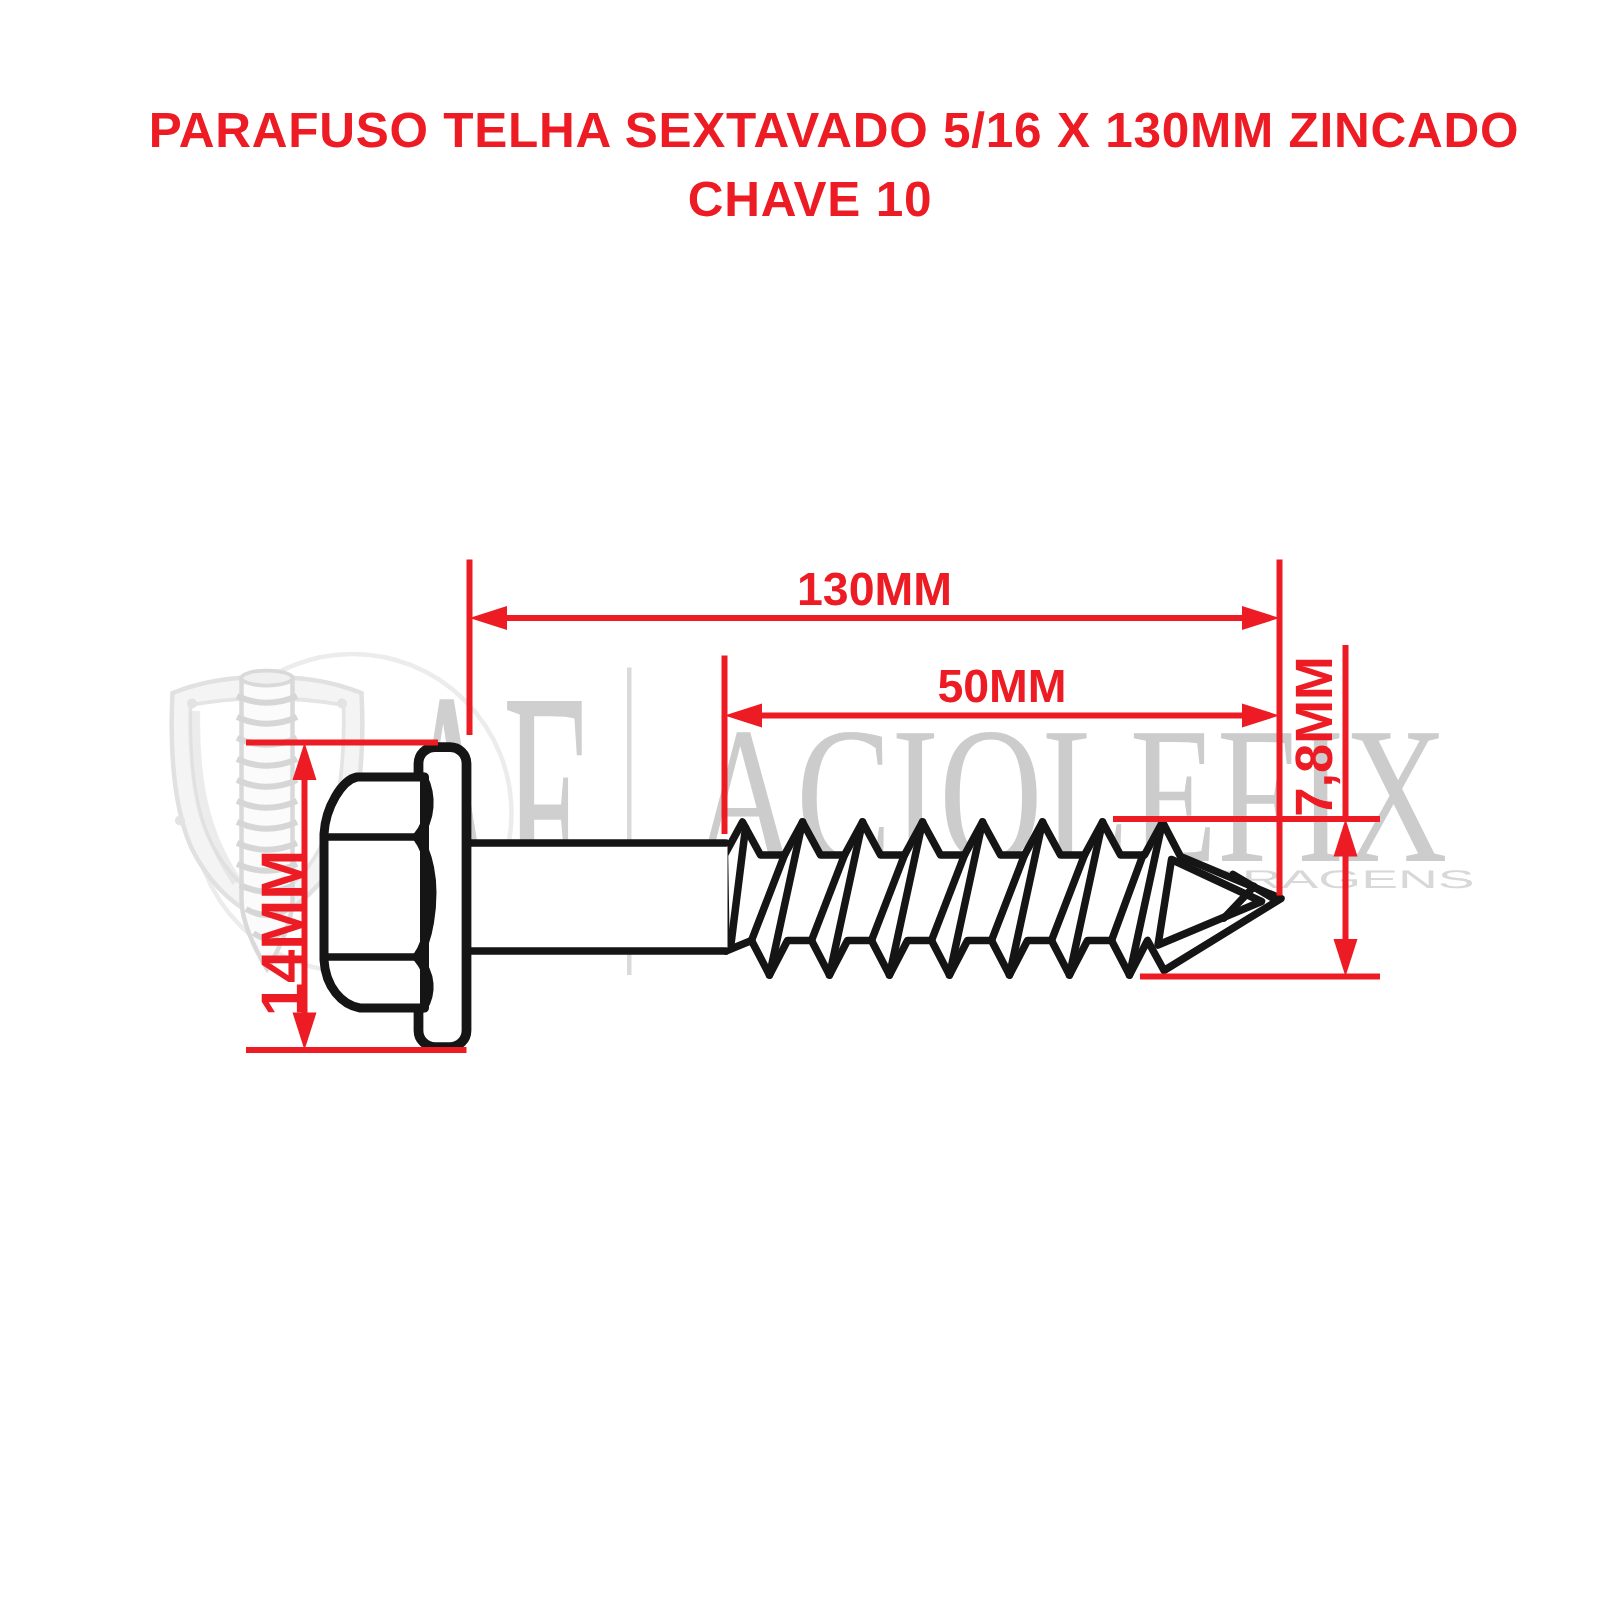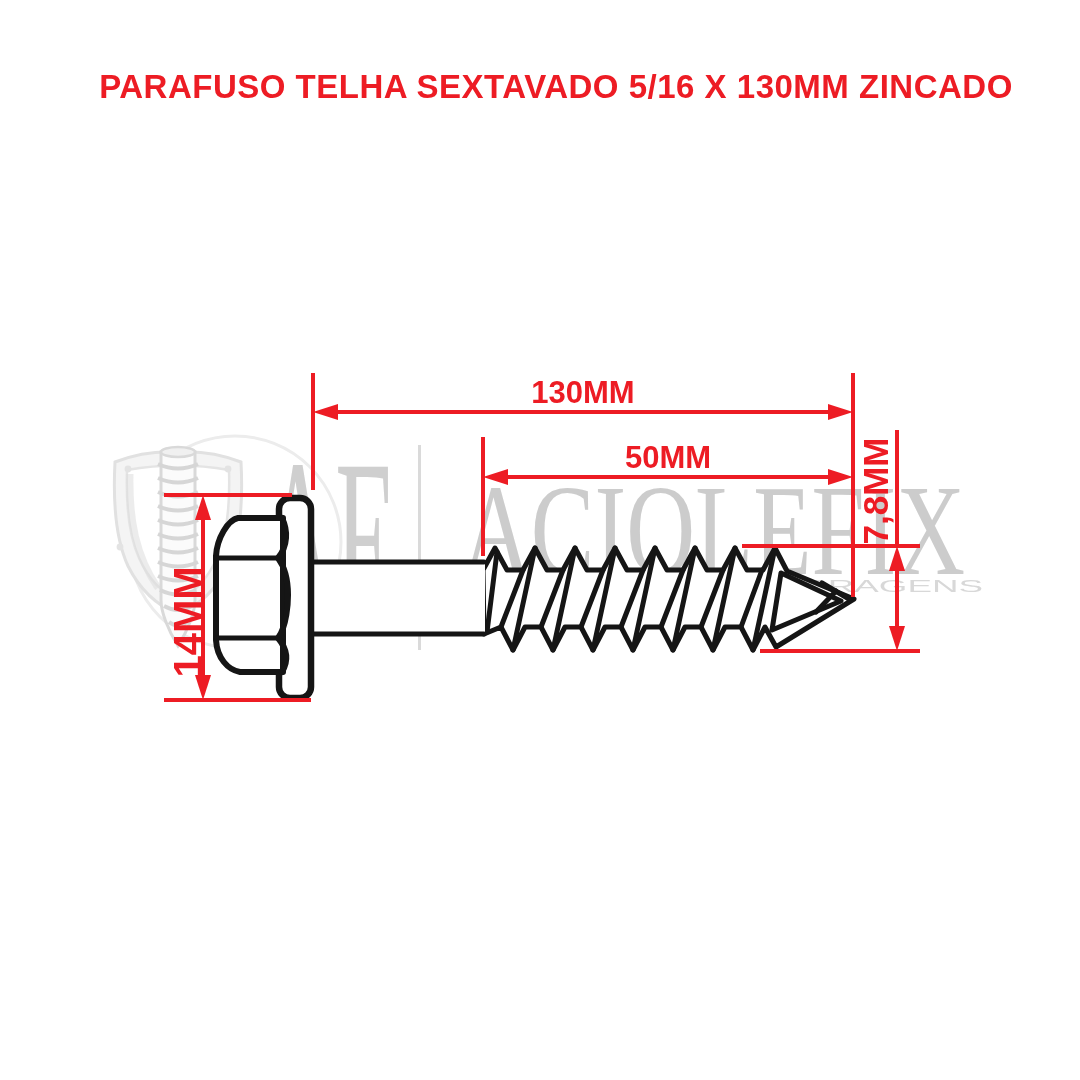--- a/index.html
+++ b/index.html
@@ -32,20 +32,21 @@
   
   .wm-serif{font-family:"Liberation Serif",serif;fill:var(--watermark);}
   .wm-tag{font-family:"Liberation Sans",sans-serif;fill:#d8d8d8;font-size:17px;}
 </style>
 </head>
 <body>
 
 <div class="page">
 
   <div class="title-line l1">PARAFUSO TELHA SEXTAVADO 5/16 X 130MM ZINCADO</div>
+  <div class="title-line l2">CHAVE 10</div>
 
   <svg width="1080" height="1080" viewBox="0 0 1080 1080">
 
     <g>
       <circle cx="235" cy="542" r="106" stroke="#ececec" stroke-width="3" fill="none"></circle>
 
       <g>
         <path d="M115,462 Q146,450 178,452 Q210,450 241,462 C243,500 240,540 228,566 C216,590 198,606 178,614 C158,606 140,590 128,566 C116,540 113,500 115,462 Z" fill="#f4f4f4" stroke="#e1e1e1" stroke-width="3"></path>
         <path d="M127,470 Q178,461 229,470 C230,502 227,536 217,558 C207,580 194,593 178,600 C162,593 149,580 139,558 C129,536 126,502 127,470 Z" fill="#ffffff" stroke="#e4e4e4" stroke-width="2.5"></path>
         <path d="M130,474 C129,520 136,556 158,588" stroke="#dcdcdc" stroke-width="7" fill="none" opacity="0.55"></path>

